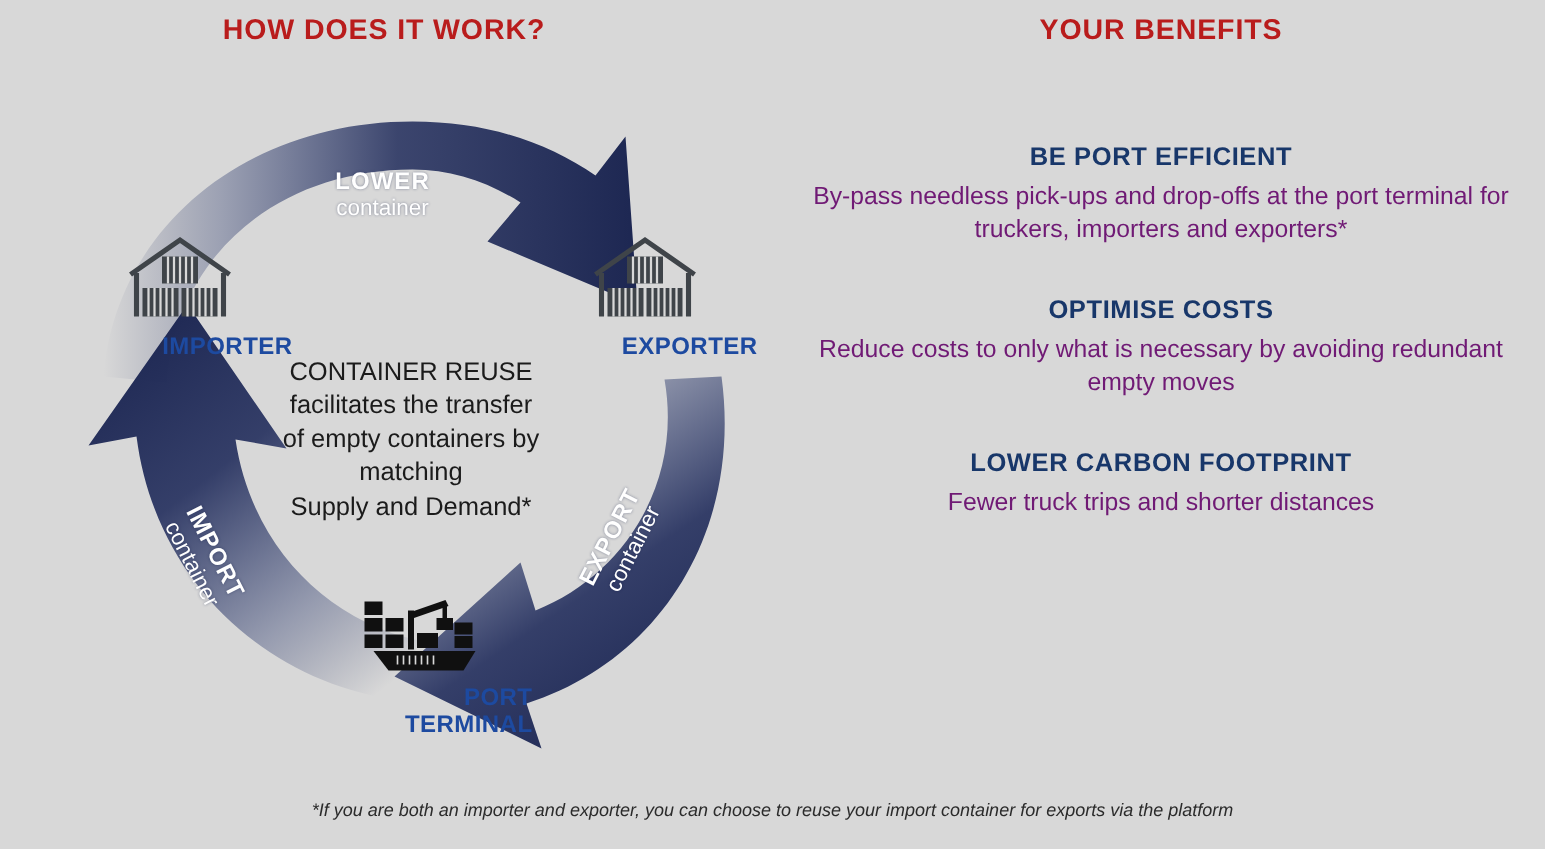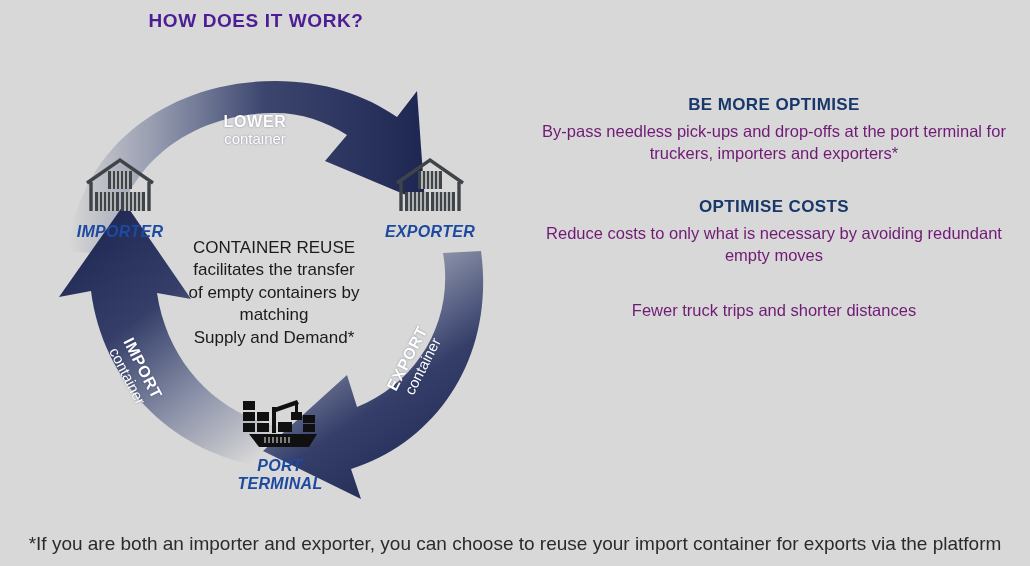--- a/index.html
+++ b/index.html
@@ -11,31 +11,31 @@
     position:relative;
   }
   .stage{position:absolute;left:0;top:0;width:1030px;height:566px;}
 
   
   .hdr{
     position:absolute;
     font-weight:bold;
     font-size:19px;
     letter-spacing:.6px;
-    color:#4c1d95;
+    color:#b91c1c;
     white-space:nowrap;
   }
   #hdr-left{left:0;top:10px;width:512px;text-align:center;}
   #hdr-right{left:518px;top:10px;width:512px;text-align:center;}
 
   
   #diagram{position:absolute;left:25px;top:55px;width:500px;height:470px;}
   #cycle-svg{position:absolute;left:0;top:0;}
 
-  .node{position:absolute;text-align:center;font-style:italic;}
+  .node{position:absolute;text-align:right;}
   .node-label{
     font-weight:bold;
     font-size:16px;
     color:#1d4aa0;
     letter-spacing:.3px;
     line-height:1.15;
     white-space:pre-line;
   }
   #node-importer{left:20px;top:100px;width:150px;}
   #node-exporter{left:330px;top:100px;width:150px;}
@@ -81,30 +81,32 @@
     font-size:16.5px;
     line-height:1.34;
     color:#701a75;
     padding:0 8px;
   }
 
   
   #footnote{
     position:absolute;left:0;top:533px;width:1030px;
     text-align:center;
-    font-size:19px;
+    font-size:12px;
     color:#2b2b2b;
+    font-style:italic;
   }
 </style>
 </head>
 <body>
 
 <div class="stage">
 
   <div class="hdr" id="hdr-left">HOW DOES IT WORK?</div>
+  <div class="hdr" id="hdr-right">YOUR BENEFITS</div>
 
   <div id="diagram">
 
     <svg id="cycle-svg" width="500" height="470" viewBox="0 0 500 470">
       <defs>
 
         <linearGradient id="gradEmpty" x1="0" y1="0" x2="1" y2="0">
           <stop offset="0" stop-color="#1f2a5c" stop-opacity="0"></stop>
           <stop offset="0.22" stop-color="#2c3a6e" stop-opacity="0.35"></stop>
           <stop offset="0.55" stop-color="#26315f" stop-opacity="0.88"></stop>
@@ -239,26 +241,27 @@
 
     <div id="centre-text">CONTAINER REUSE
 facilitates the transfer
 of empty containers by
 matching
 Supply and Demand*</div>
   </div>
 
   <div id="benefits">
     <div class="benefit">
-      <div class="benefit-title">BE MORE OPTIMISE</div>
+      <div class="benefit-title">BE PORT EFFICIENT</div>
       <div class="benefit-body">By-pass needless pick-ups and drop-offs at the port terminal for truckers, importers and exporters*</div>
     </div>
     <div class="benefit">
       <div class="benefit-title">OPTIMISE COSTS</div>
       <div class="benefit-body">Reduce costs to only what is necessary by avoiding redundant empty moves</div>
     </div>
     <div class="benefit">
+      <div class="benefit-title">LOWER CARBON FOOTPRINT</div>
       <div class="benefit-body">Fewer truck trips and shorter distances</div>
     </div>
   </div>
 
   <div id="footnote">*If you are both an importer and exporter, you can choose to reuse your import container for exports via the platform</div>
 </div>
 
 </body></html>

